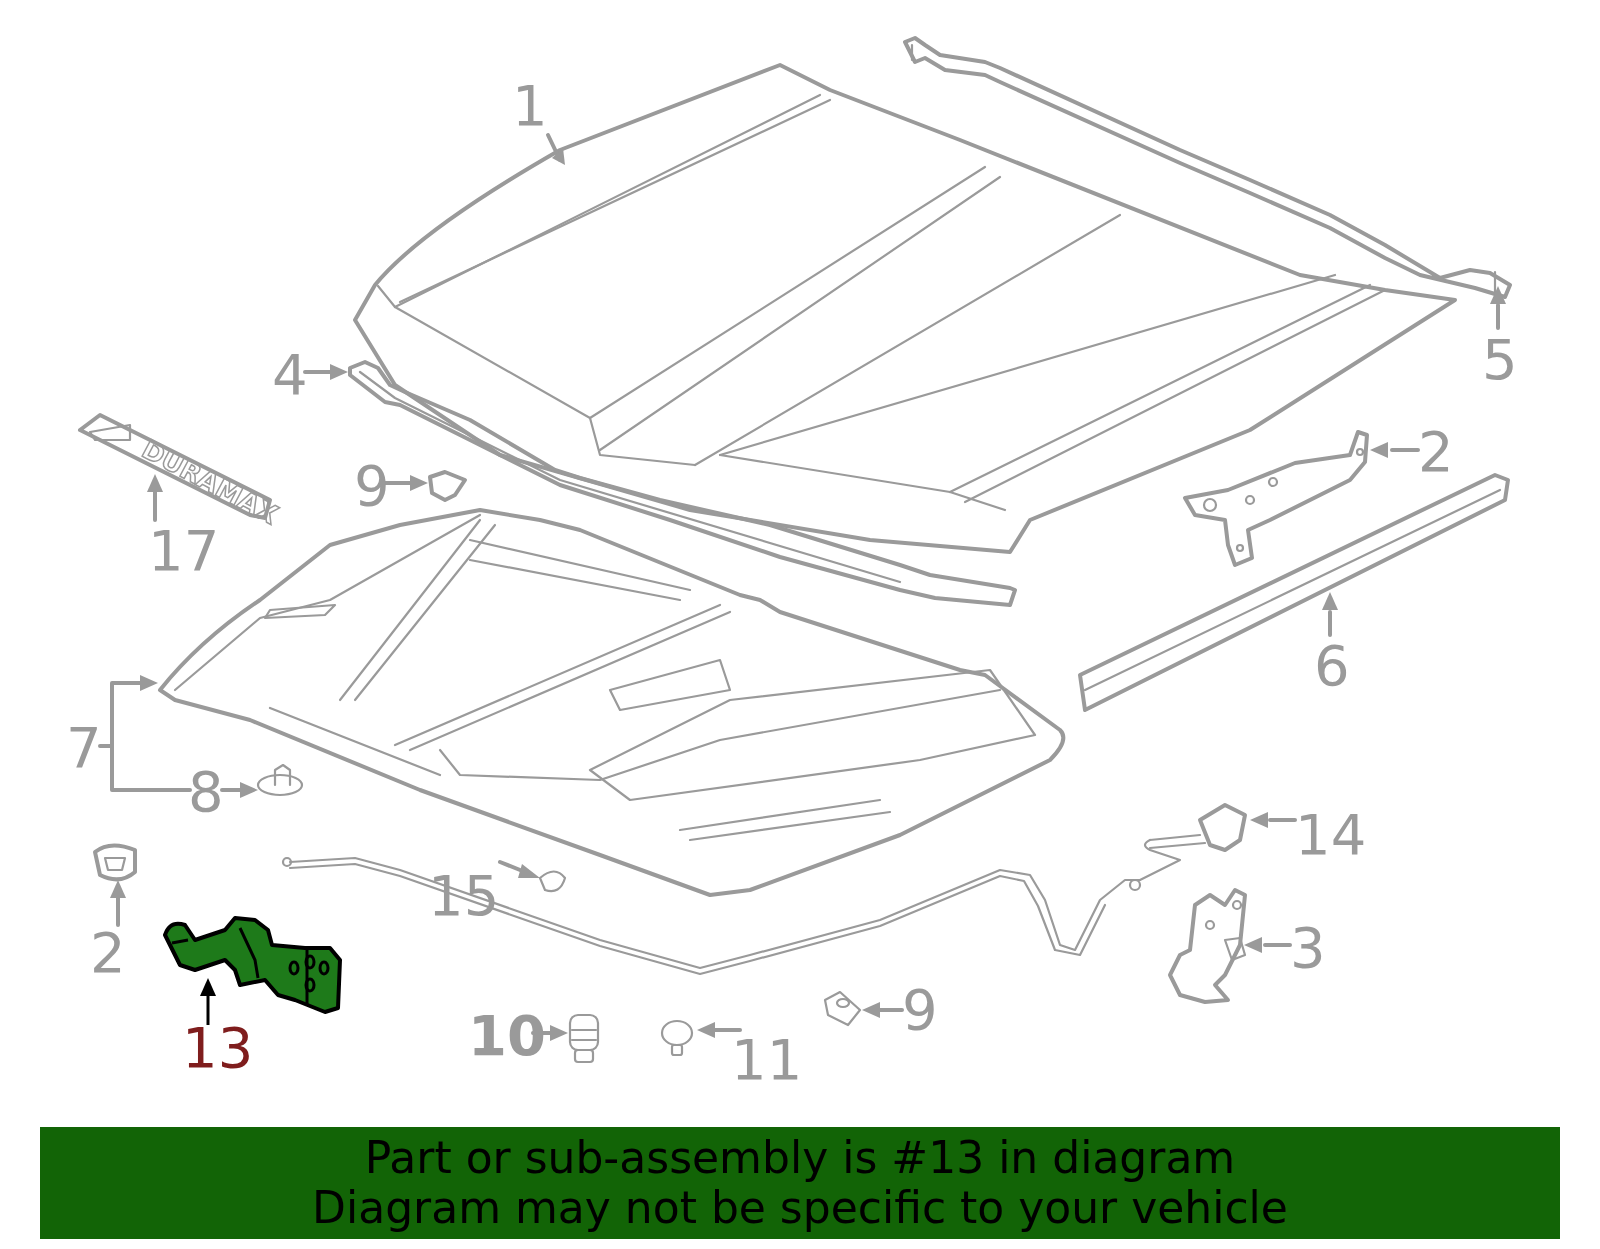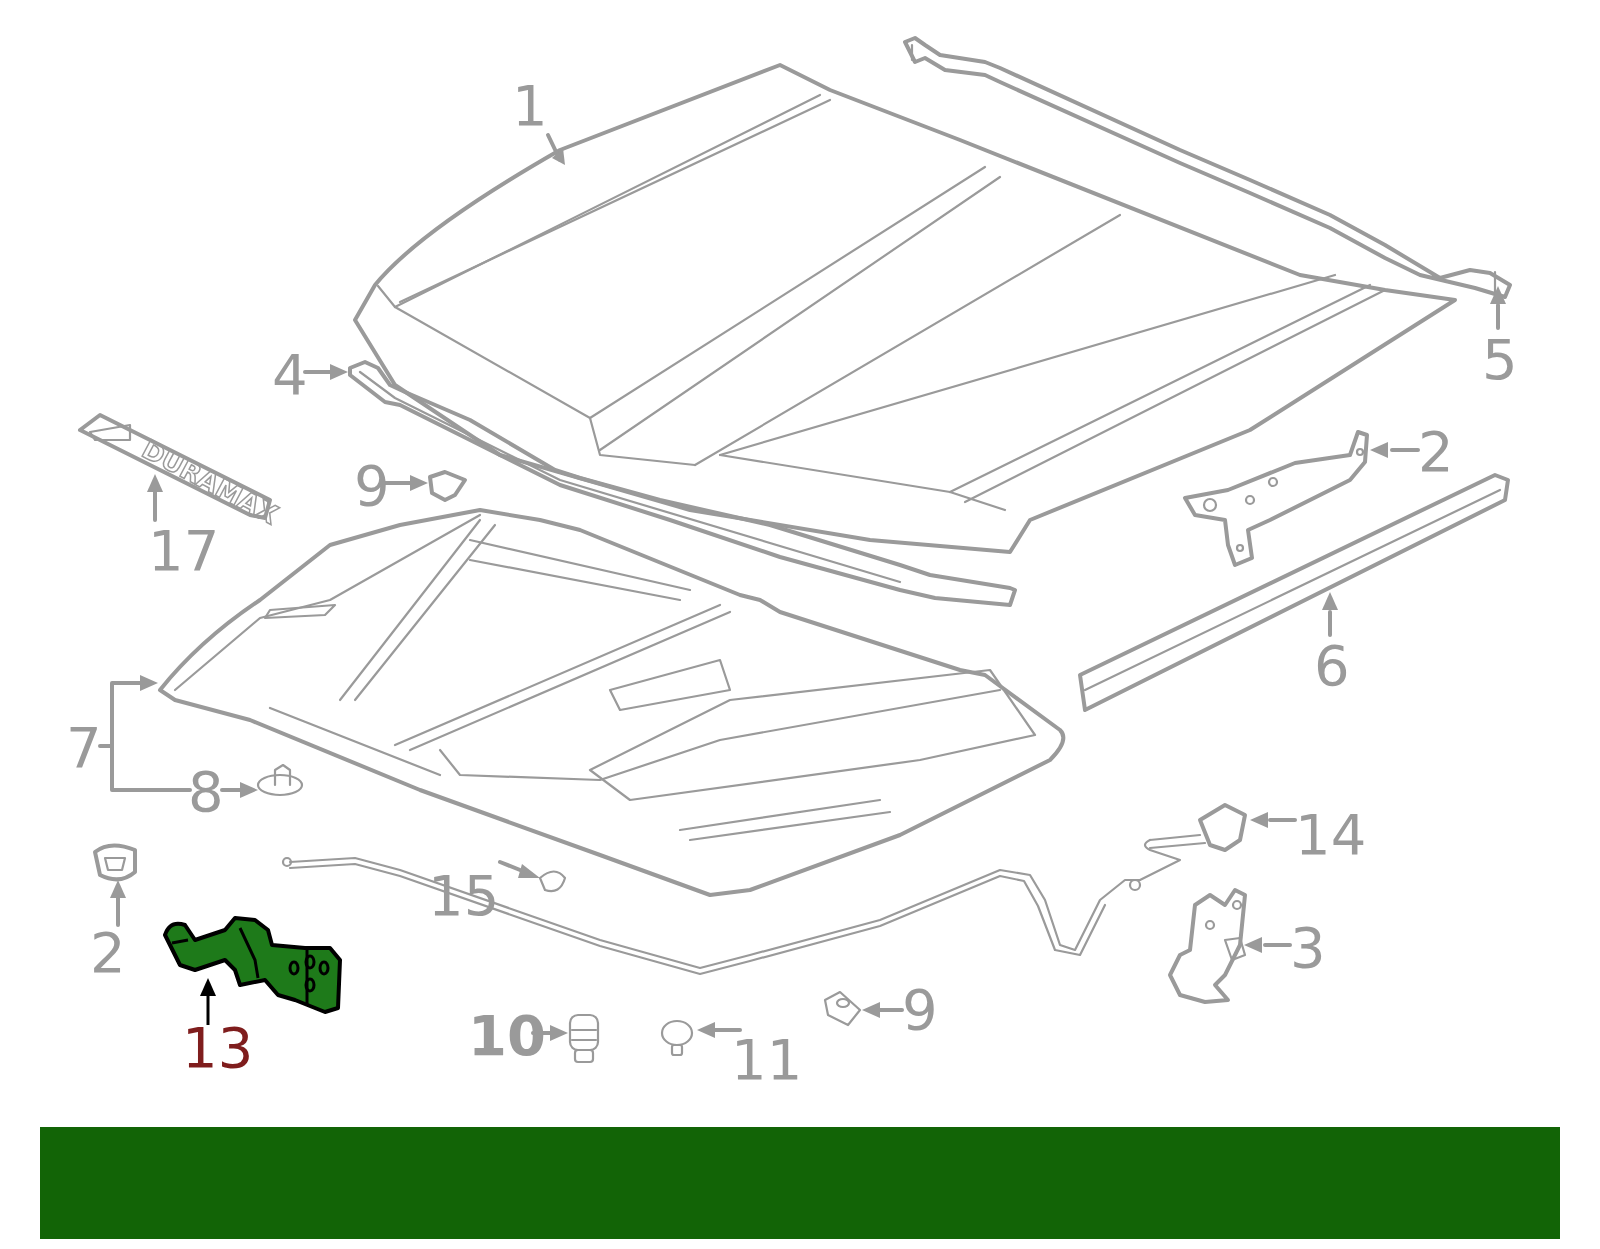--- a/index.html
+++ b/index.html
@@ -200,13 +200,15 @@
   <div class="callout" style="left:731px;top:1005px;margin-top:27px;">11</div>
   <div class="callout" style="left:90px;top:925px;">2</div>
   <div class="callout active" style="left:182px;top:1020px;">13</div>
   <div class="callout" style="left:1295px;top:795px;margin-top:12px;">14</div>
   <div class="callout" style="left:428px;top:868px;">15</div>
   <div class="callout" style="left:902px;top:982px;">9</div>
   <div class="callout" style="left:148px;top:523px;">17</div>
 </div>
 
 <div id="banner">
+  <div class="line">Part or sub-assembly is #13 in diagram</div>
+  <div class="line">Diagram may not be specific to your vehicle</div>
 </div>
 
 </body></html>

